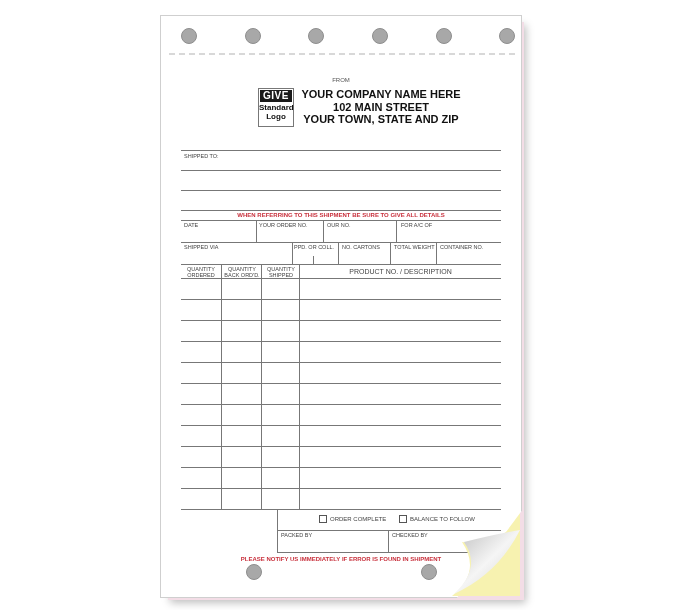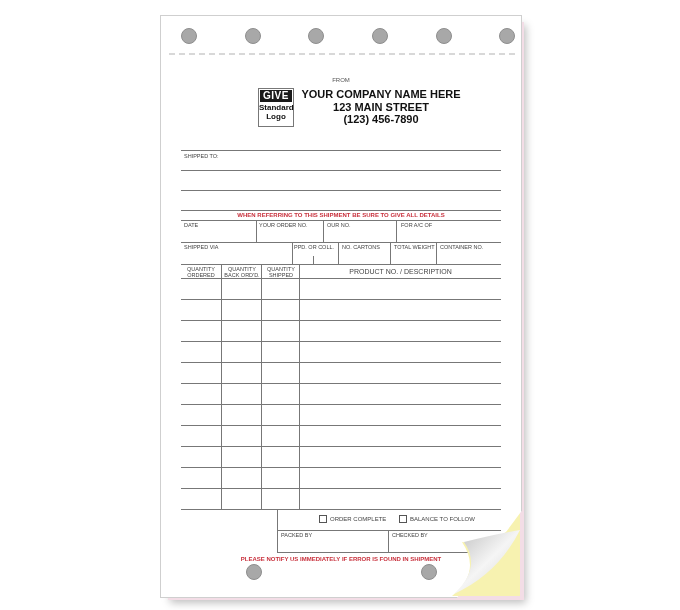--- a/index.html
+++ b/index.html
@@ -45,22 +45,22 @@
   <div class="abs from">FROM</div>
 
   <div class="abs logo">
     <div class="free">GIVE</div>
     <div class="std">Standard</div>
     <div class="std">Logo</div>
   </div>
 
   <div class="abs company">
     <div>YOUR COMPANY NAME HERE</div>
-    <div>123 MAIN STREET</div>
-    <div>(123) 456-7890</div>
+    <div>102 MAIN STREET</div>
+    <div>YOUR TOWN, STATE AND ZIP</div>
   </div>
 
   <div class="hline" style="left:20px;width:320px;top:134px"></div>
   <div class="lbl" style="left:23px;top:137px">SHIPPED TO:</div>
   <div class="hline" style="left:20px;width:320px;top:154px"></div>
   <div class="hline" style="left:20px;width:320px;top:174px"></div>
   <div class="hline" style="left:20px;width:320px;top:194px"></div>
 
   <div class="redline" style="left:20px;width:320px;top:196px">WHEN REFERRING TO THIS SHIPMENT BE SURE TO GIVE ALL DETAILS</div>
   <div class="hline" style="left:20px;width:320px;top:204px"></div>

